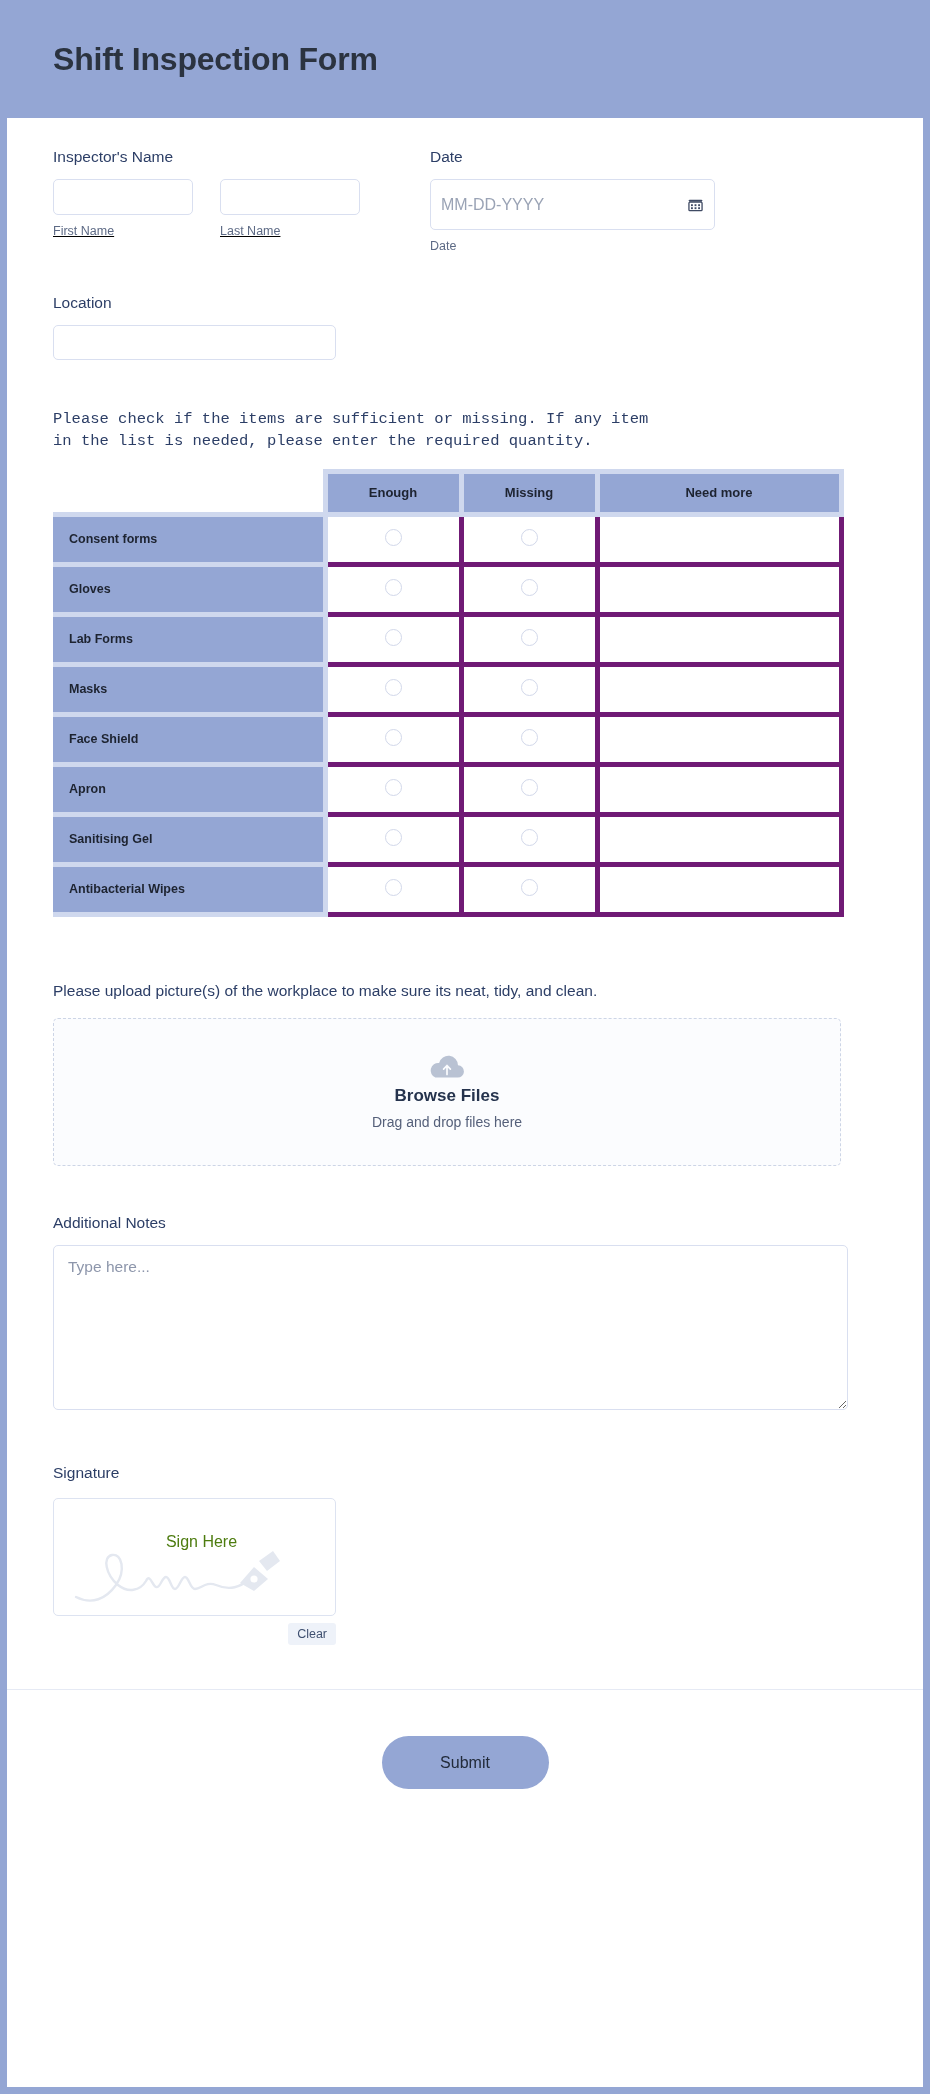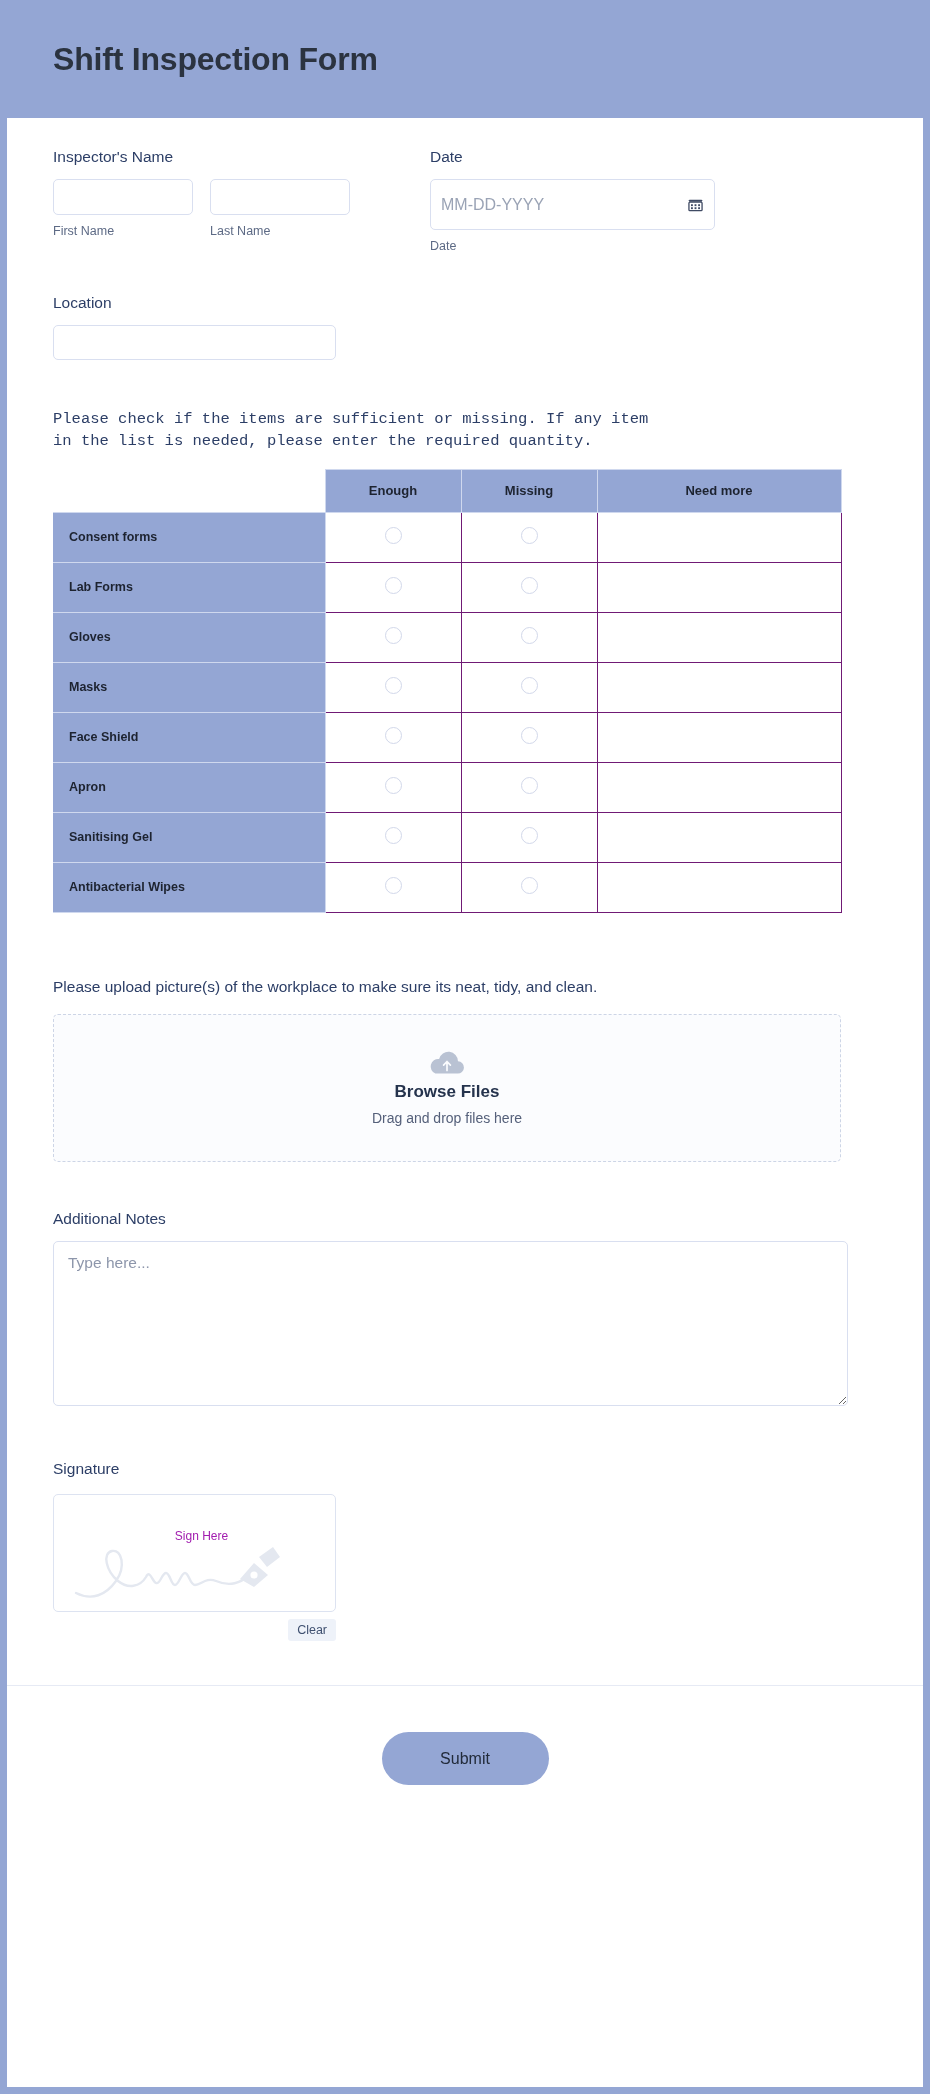--- a/index.html
+++ b/index.html
@@ -51,21 +51,21 @@
   }
   .sub-label {
     font-size: 12.5px;
     color: #5d6a85;
     margin-top: 9px;
   }
 
   .row { display: flex; }
 
   .name-group { width: 307px; }
-  .name-inputs { display: flex; gap: 17px; }
+  .name-inputs { display: flex; gap: 27px; text-decoration: underline; }
   .name-col { width: 140px; }
 
   .txt-input {
     width: 100%;
     height: 36px;
     border: 1px solid #d9dff0;
     border-radius: 5px;
     background: #fff;
     font-family: "Liberation Sans", sans-serif;
     font-size: 14px;
@@ -105,21 +105,21 @@
   }
 
   
   table.matrix {
     margin-top: 16px;
     border-collapse: collapse;
     table-layout: fixed;
     width: 788px;
   }
   table.matrix th, table.matrix td {
-    border: 1px solid #701a75;
+    border: 5px solid #701a75;
     padding: 0;
   }
   table.matrix th.corner {
     background: #ffffff;
     border: none;
     width: 272px;
   }
   table.matrix th.col-head {
     background: #94a6d4;
     color: #1d2330;
@@ -217,22 +217,22 @@
     background: #fff;
     position: relative;
     overflow: hidden;
   }
   .sig-svg { position: absolute; left: 0; top: 0; width: 283px; height: 118px; }
   .sig-text {
     position: absolute;
     left: 0; right: 0;
     top: 34px;
     text-align: center;
-    font-size: 12px;
-    color: #a21caf;
+    font-size: 16px;
+    color: #4d7c0f;
     padding-left: 14px;
   }
   .clear-row {
     width: 283px;
     display: flex;
     justify-content: flex-end;
     margin-top: 7px;
   }
   .clear-btn {
     font-size: 12.5px;
@@ -331,27 +331,27 @@
         </tr>
       </thead>
       <tbody>
           <tr>
             <td class="row-head">Consent forms</td>
             <td class="cell"><span class="radio"></span></td>
             <td class="cell"><span class="radio"></span></td>
             <td class="cell"></td>
           </tr>
           <tr>
+            <td class="row-head">Gloves</td>
+            <td class="cell"><span class="radio"></span></td>
+            <td class="cell"><span class="radio"></span></td>
+            <td class="cell"></td>
+          </tr>
+          <tr>
             <td class="row-head">Lab Forms</td>
-            <td class="cell"><span class="radio"></span></td>
-            <td class="cell"><span class="radio"></span></td>
-            <td class="cell"></td>
-          </tr>
-          <tr>
-            <td class="row-head">Gloves</td>
             <td class="cell"><span class="radio"></span></td>
             <td class="cell"><span class="radio"></span></td>
             <td class="cell"></td>
           </tr>
           <tr>
             <td class="row-head">Masks</td>
             <td class="cell"><span class="radio"></span></td>
             <td class="cell"><span class="radio"></span></td>
             <td class="cell"></td>
           </tr>

